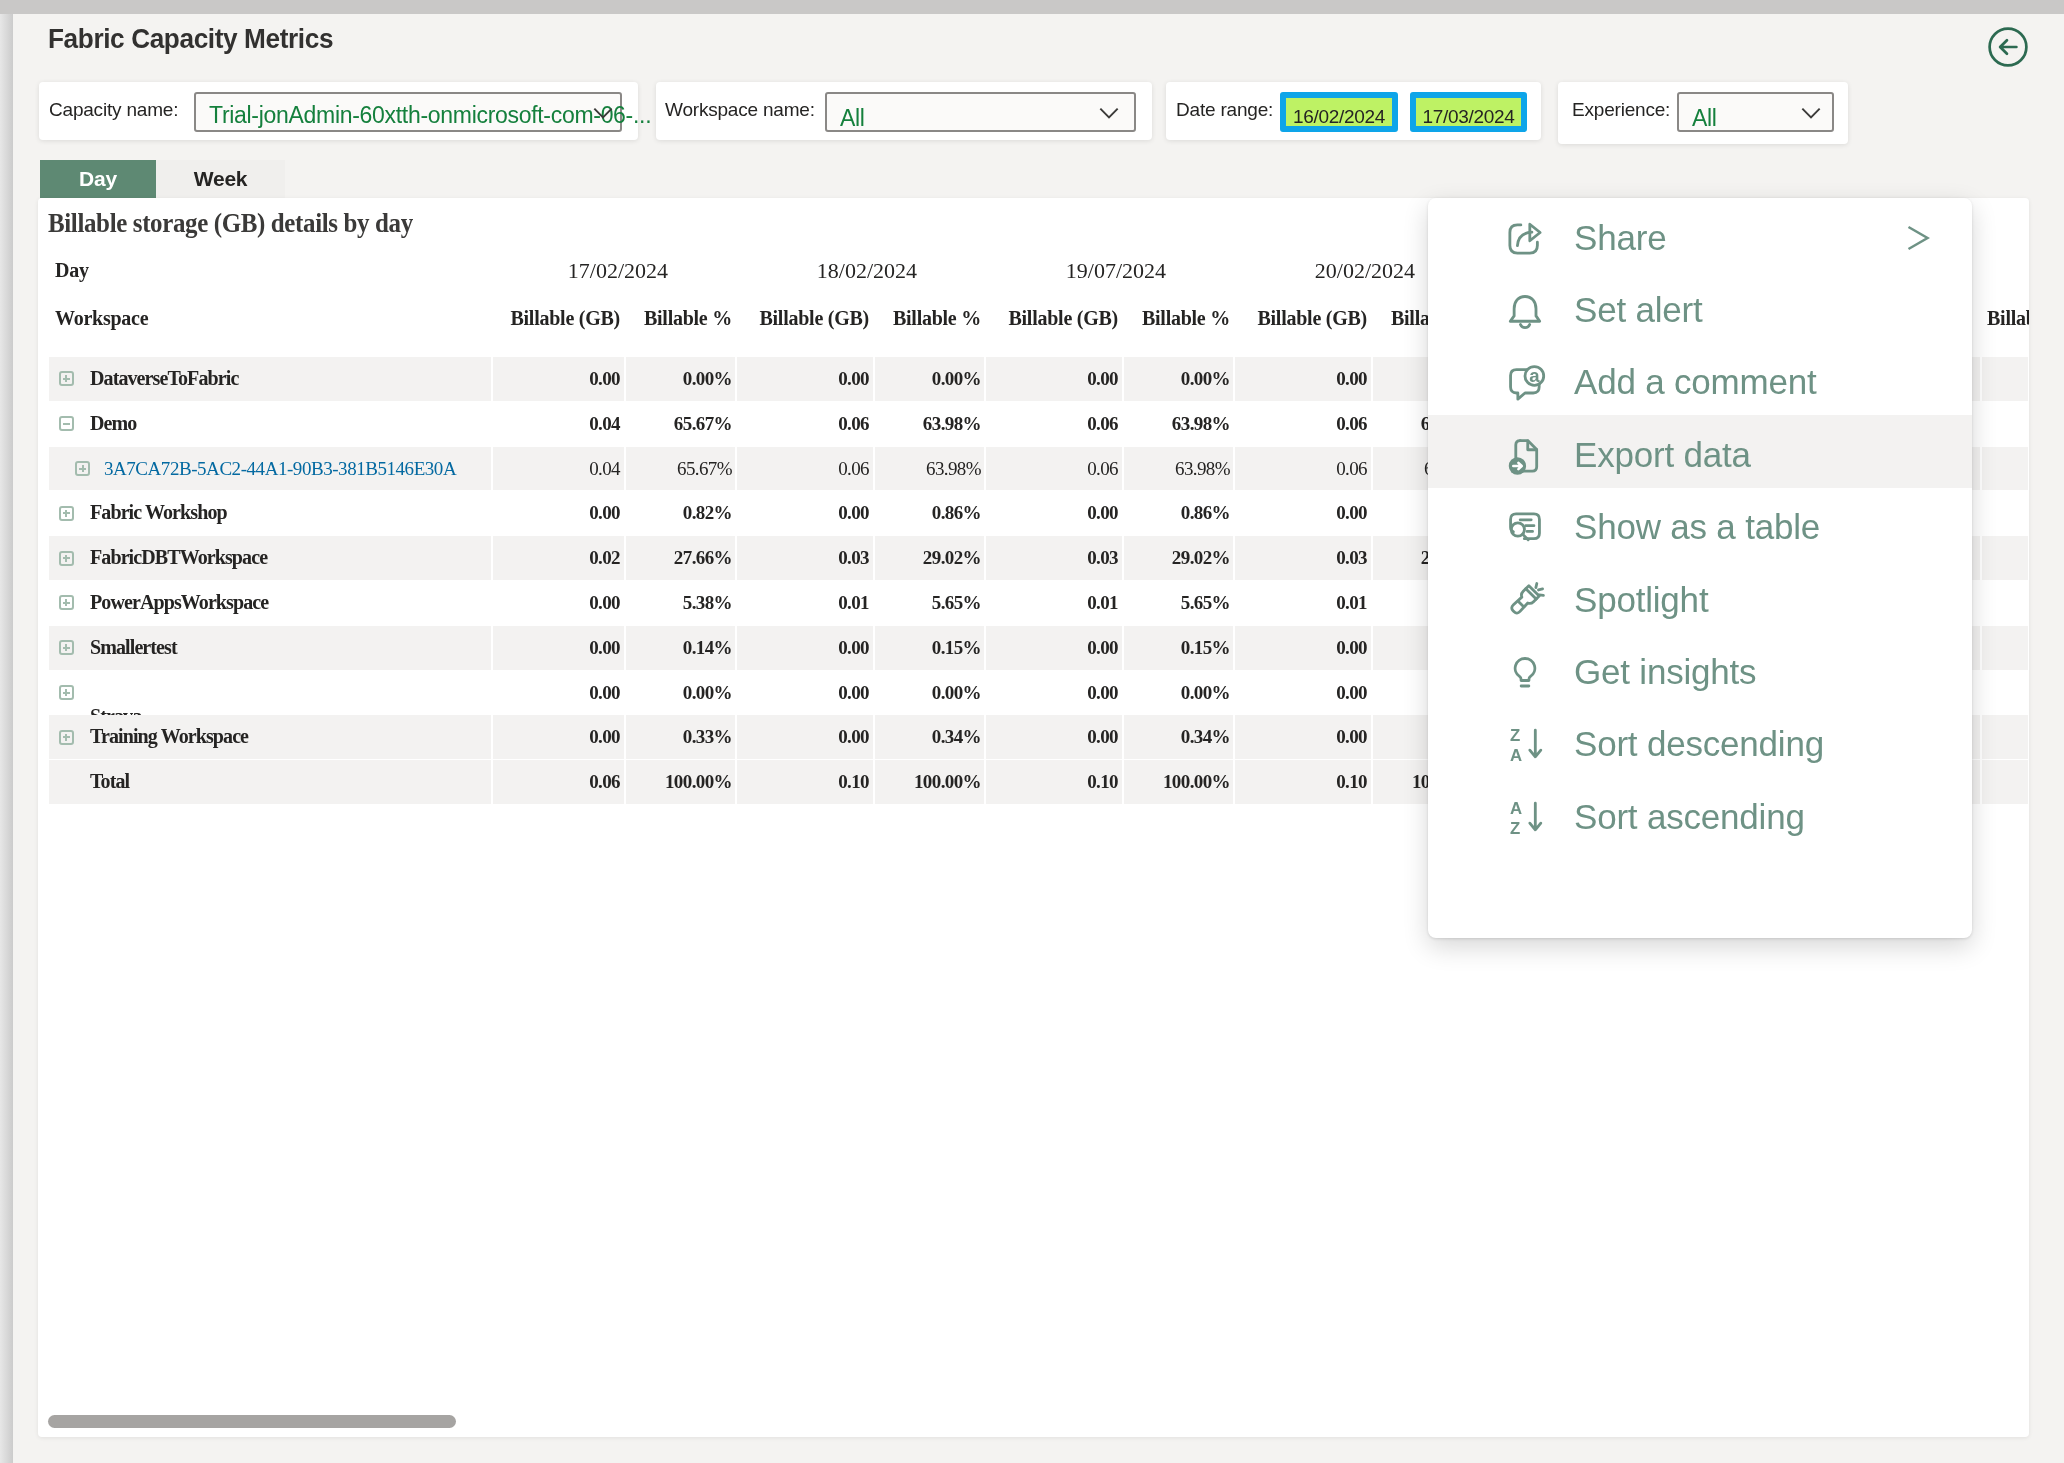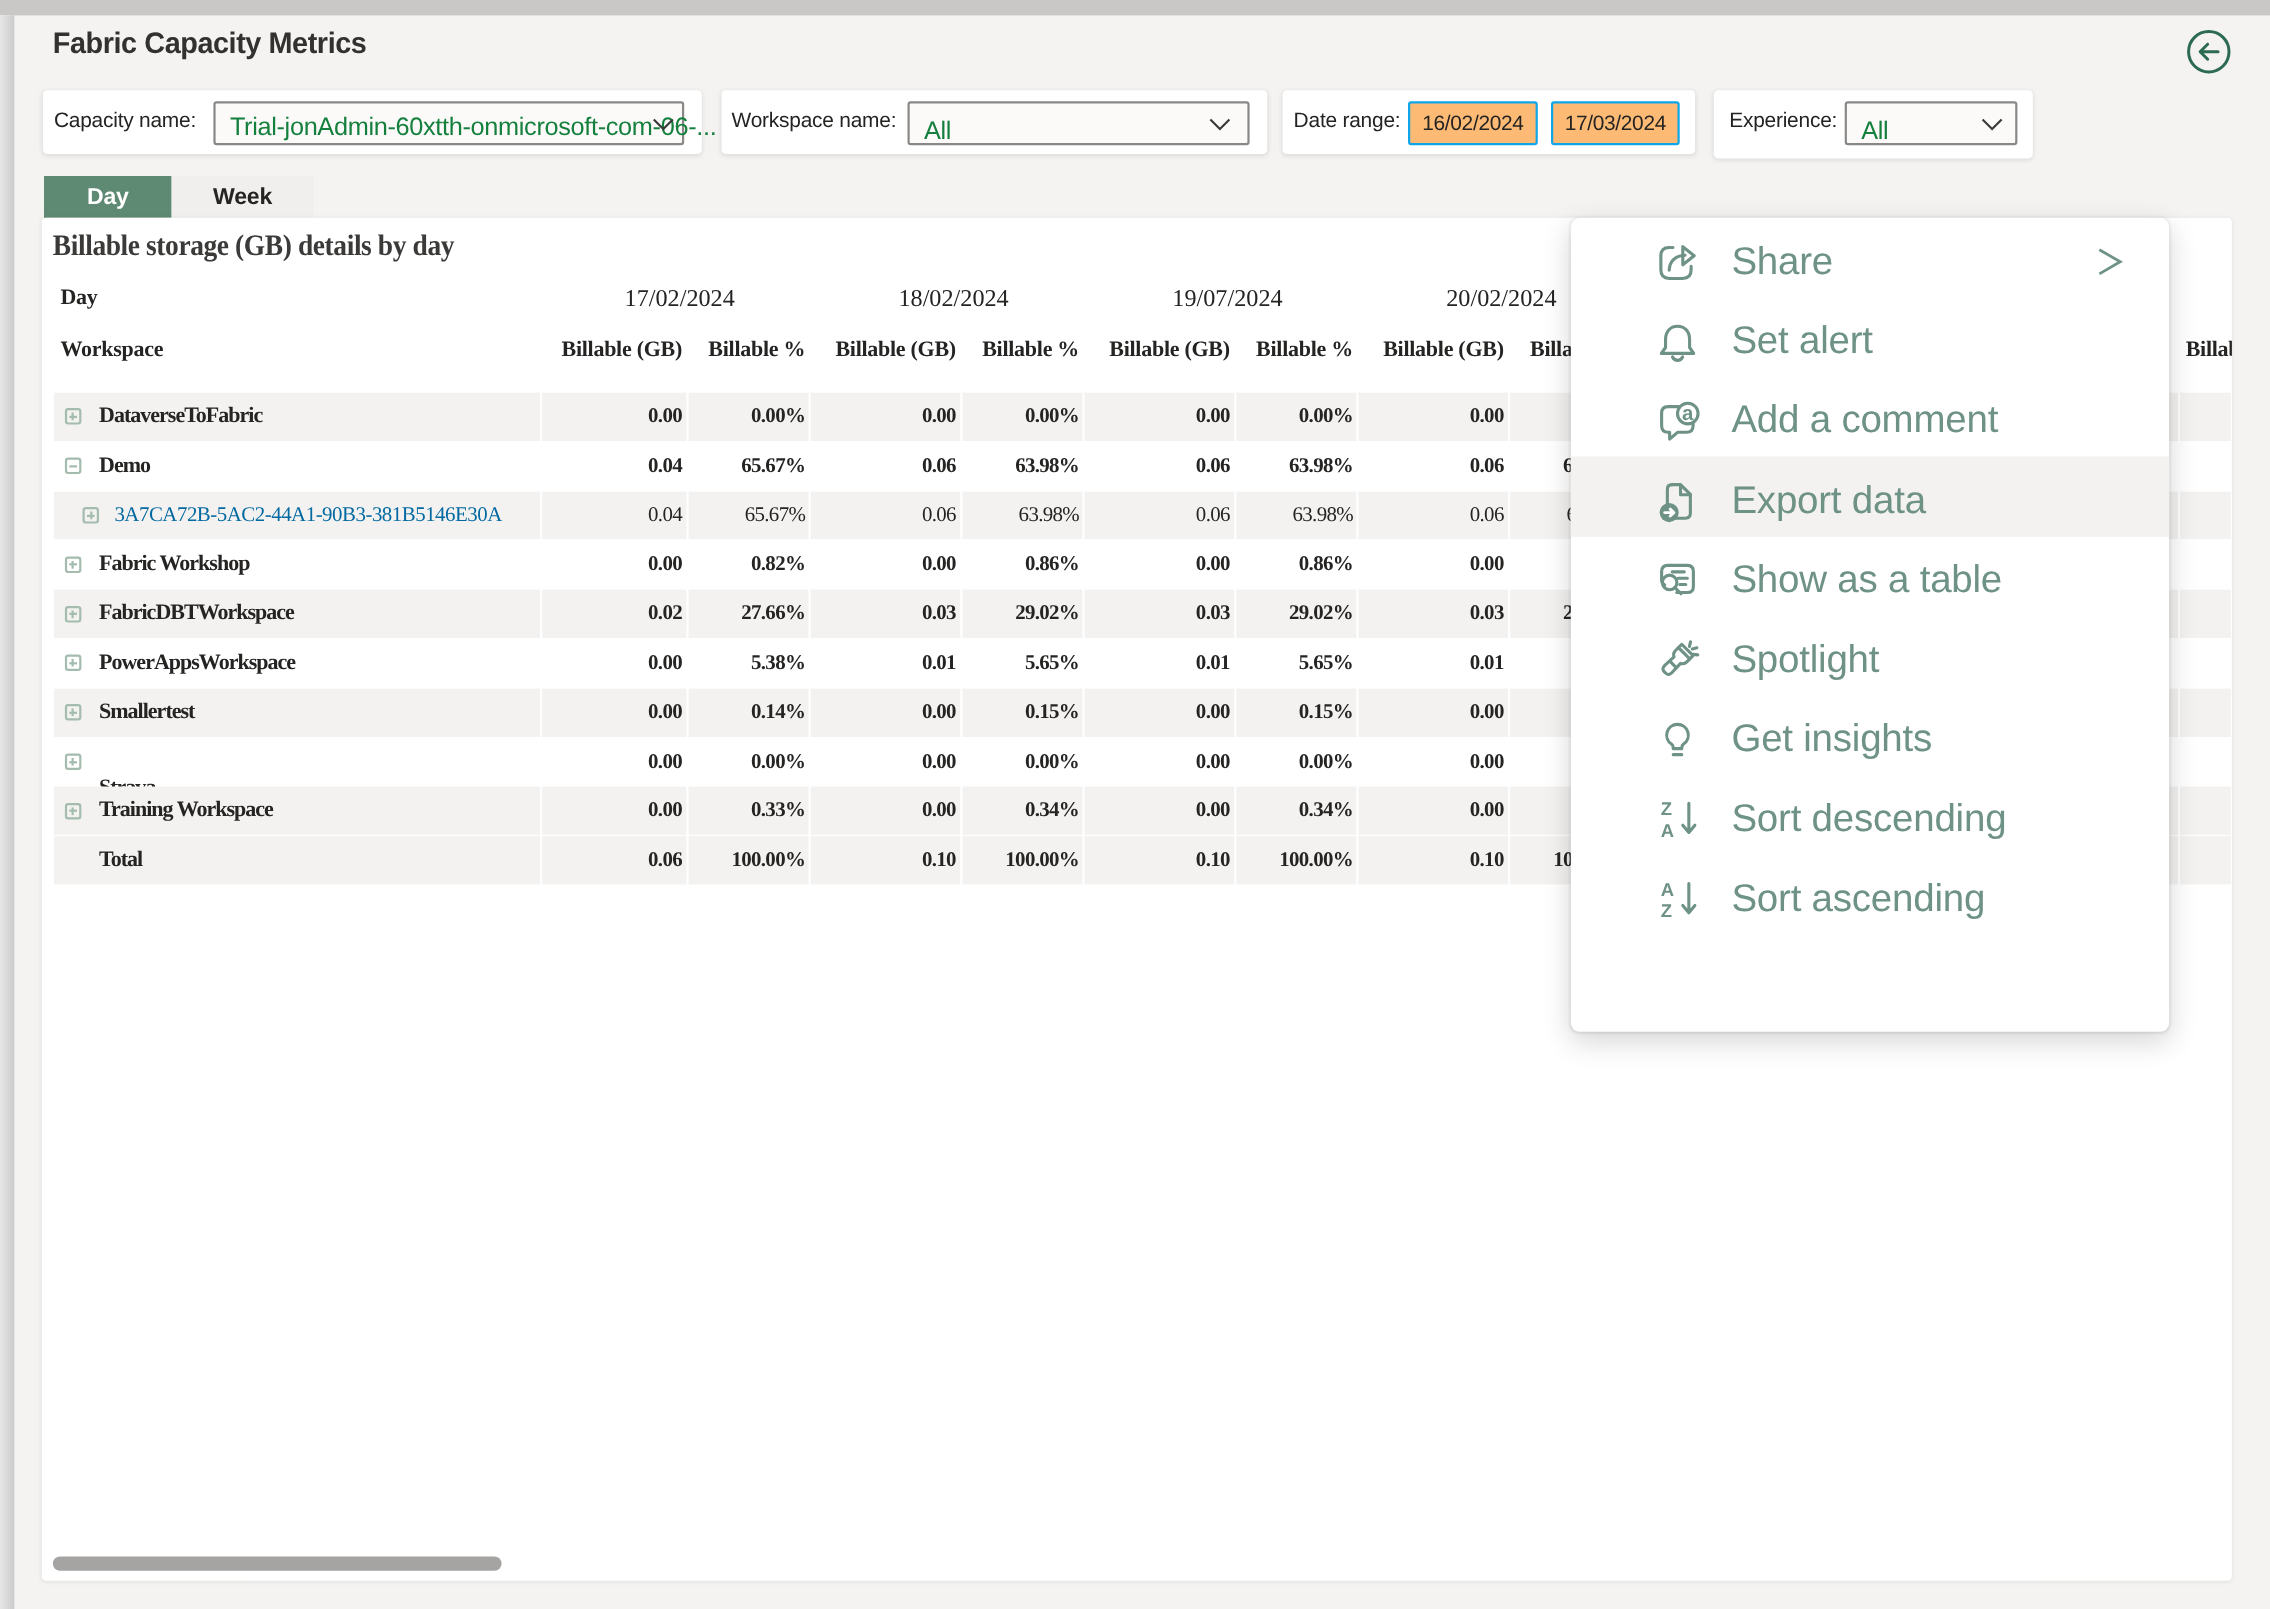--- a/index.html
+++ b/index.html
@@ -5,21 +5,21 @@
 html,body{width:2064px;height:1463px;overflow:hidden;}
 body{font-family:"Liberation Sans",sans-serif;background:#f4f3f1;position:relative;}
 .abs{position:absolute;}
 .topbar{left:0;top:0;width:2064px;height:14px;background:#c9c8c7;}
 .lstrip{left:0;top:14px;width:13px;height:1449px;background:linear-gradient(to right,#e7e7e7,#cbcbcb);}
 .pagetitle{left:48px;top:24px;font-size:27px;font-weight:700;color:#323130;letter-spacing:-0.4px;transform:scaleX(0.97);transform-origin:left;white-space:nowrap;}
 .card{background:#fff;border-radius:4px;box-shadow:0 1px 5px rgba(0,0,0,0.10);}
 .flabel{font-size:19px;color:#252423;white-space:nowrap;letter-spacing:-0.2px;}
 .dd{position:absolute;border:2px solid #8a8886;border-radius:3px;background:#fbfaf9;height:40px;top:10px;}
 .ddtext{position:absolute;left:13px;top:8px;font-size:23px;color:#15803d;white-space:nowrap;letter-spacing:-0.3px;}
-.datebox{position:absolute;border:2px solid #0ea5e9;border-radius:3px;background:#fdba74;height:40px;top:10px;}
+.datebox{position:absolute;border:6px solid #0ea5e9;border-radius:3px;background:#bef264;height:40px;top:10px;}
 .dtext{position:absolute;width:100%;text-align:center;top:8px;font-size:19px;color:#252423;letter-spacing:-0.3px;}
 .tab{position:absolute;top:160px;height:38px;font-size:21px;font-weight:700;text-align:center;line-height:38px;letter-spacing:-0.2px;}
 .viz-title{left:10px;top:10px;font-size:27px;font-weight:700;color:#3b3a39;letter-spacing:-0.4px;transform:scaleX(0.925);transform-origin:left;white-space:nowrap;}
 .hdr{position:absolute;font-size:20px;color:#252423;white-space:nowrap;letter-spacing:-0.25px;}
 .hdrb{font-weight:700;}
 .num{position:absolute;font-size:19px;color:#252423;white-space:nowrap;text-align:right;letter-spacing:-0.6px;}
 .bold{font-weight:700;}
 .band{position:absolute;left:11px;width:1979px;background:#f3f2f1;}
 .vline{position:absolute;width:2px;background:rgba(255,255,255,0.95);}
 .pm{position:absolute;width:15px;height:15px;border:2px solid #a3bcae;border-radius:3px;box-sizing:border-box;}

